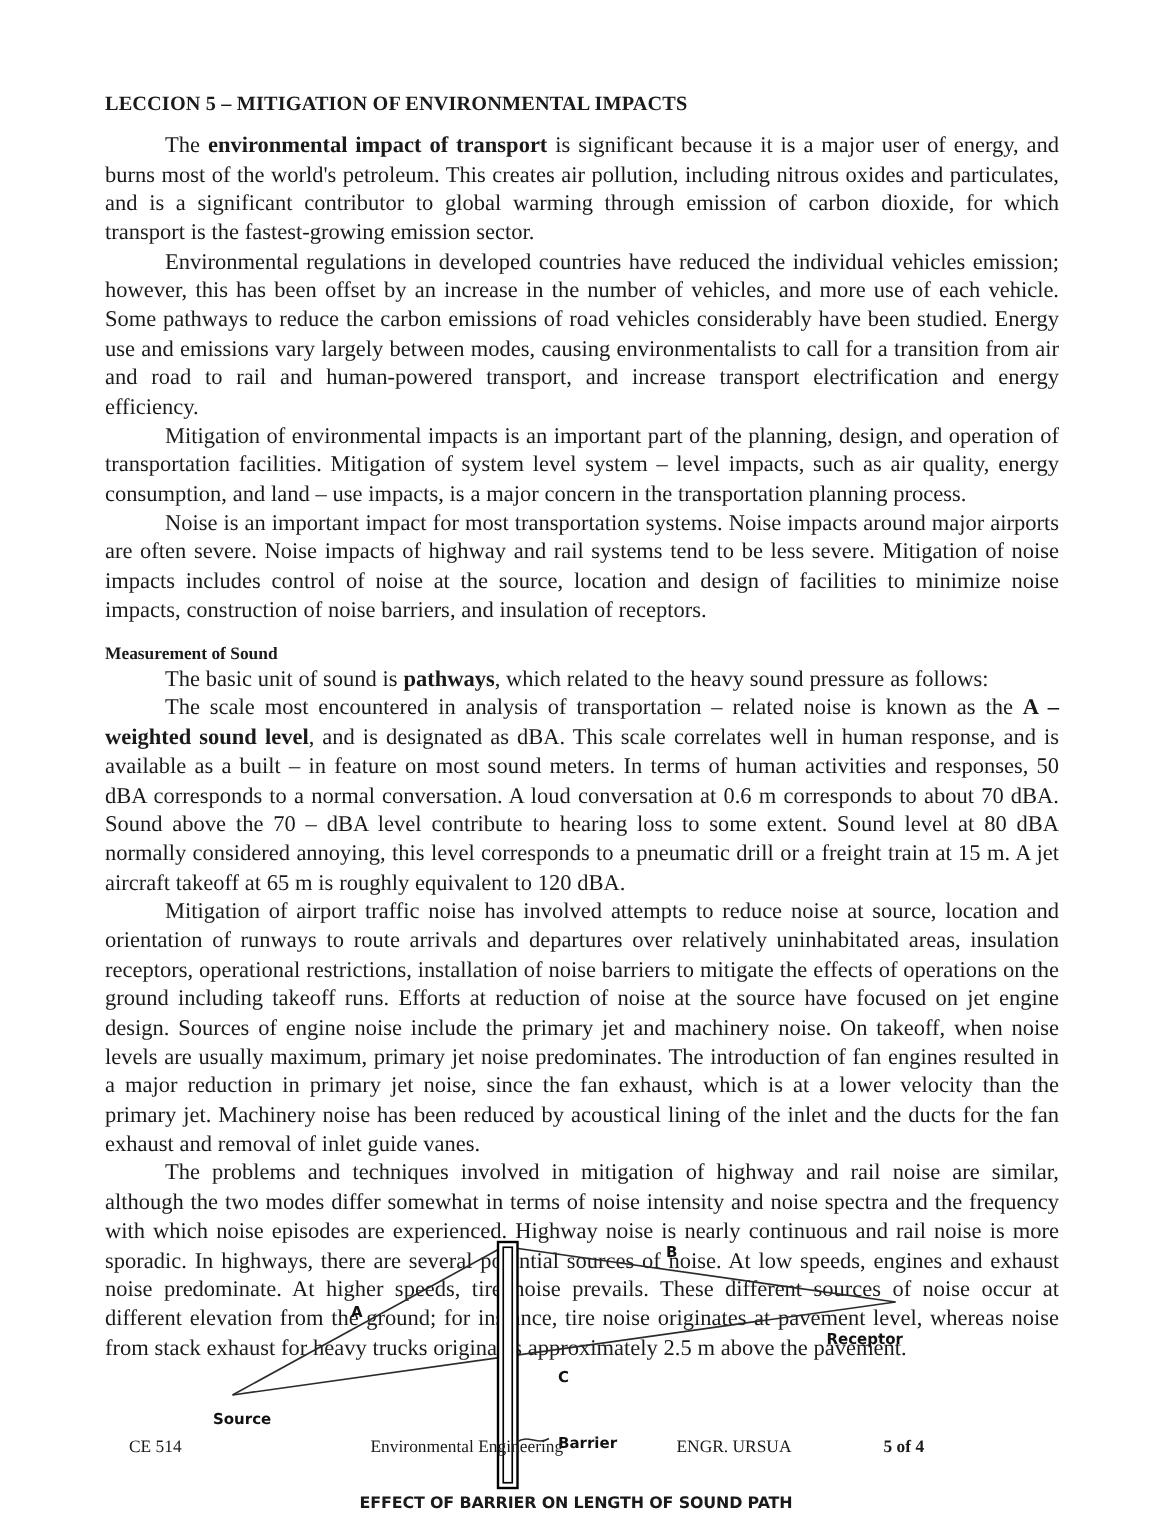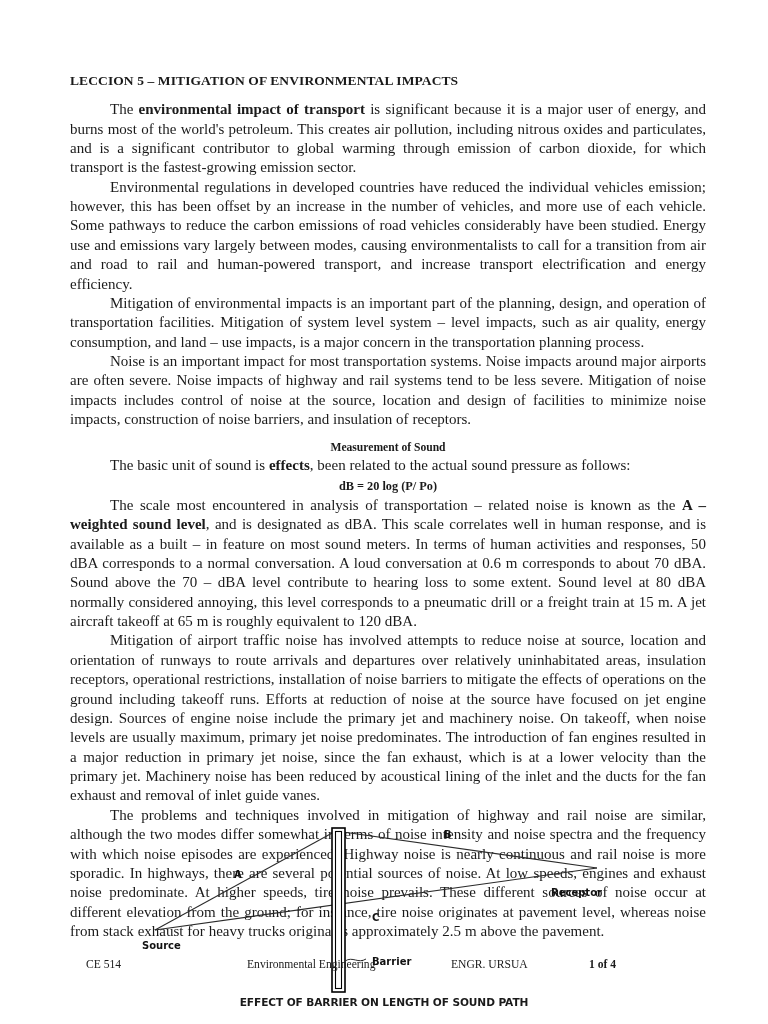--- a/index.html
+++ b/index.html
@@ -18,36 +18,35 @@
   .page {
     position: relative;
     width: 768px;
     height: 1024px;
     box-sizing: border-box;
     padding: 57px 62px 0 70px;
   }
   h1.doc-title {
     font-size: 13.5px;
     font-weight: bold;
-    margin: 16px 0 11px 0;
+    margin: 4px 0 11px 0;
     letter-spacing: 0.1px;
     line-height: 1.2;
   }
   h2.section-head {
     font-size: 12.3px;
     font-weight: bold;
     margin: 12px 0 2px 0;
     line-height: 1.25;
   }
   h3.sub-head {
     font-size: 11.6px;
     font-weight: bold;
     margin: 11px 0 1px 0;
     line-height: 1.25;
-    text-align: center;
   }
   p.para {
     font-size: 15px;
     line-height: 1.292;
     margin: 0 0 0 0;
     text-align: justify;
     text-indent: 40px;
     word-spacing: 0.1px;
   }
   p.para + p.para { margin-top: 0px; }
@@ -119,23 +118,22 @@
 
   <p class="para">Environmental regulations in developed countries have reduced the individual vehicles emission; however, this has been offset by an increase in the number of vehicles, and more use of each vehicle. Some pathways to reduce the carbon emissions of road vehicles considerably have been studied. Energy use and emissions vary largely between modes, causing environmentalists to call for a transition from air and road to rail and human-powered transport, and increase transport electrification and energy efficiency.</p>
 
   <p class="para">Mitigation of environmental impacts is an important part of the planning, design, and operation of transportation facilities. Mitigation of system level system – level impacts, such as air quality, energy consumption, and land – use impacts, is a major concern in the transportation planning process.</p>
 
 
   <p class="para">Noise is an important impact for most transportation systems. Noise impacts around major airports are often severe. Noise impacts of highway and rail systems tend to be less severe. Mitigation of noise impacts includes control of noise at the source, location and design of facilities to minimize noise impacts, construction of noise barriers, and insulation of receptors.</p>
 
   <h3 class="sub-head">Measurement of Sound</h3>
 
-  <p class="para"><span>The basic unit of sound is </span><b>effects</b><span>, been related to the actual sound pressure as follows:</span></p>
+  <p class="para"><span>The basic unit of sound is </span><b>pathways</b><span>, which related to the heavy sound pressure as follows:</span></p>
 
-  <p class="formula">dB = 20 log (P/ Po)</p>
 
 
   <p class="para"><span>The scale most encountered in analysis of transportation – related noise is known as the </span><b>A – weighted sound level</b><span>, and is designated as dBA. This scale correlates well in human response, and is available as a built – in feature on most sound meters. In terms of human activities and responses, 50 dBA corresponds to a normal conversation. A loud conversation at 0.6 m corresponds to about 70 dBA. Sound above the 70 – dBA level contribute to hearing loss to some extent. Sound level at 80 dBA normally considered annoying, this level corresponds to a pneumatic drill or a freight train at 15 m. A jet aircraft takeoff at 65 m is roughly equivalent to 120 dBA.</span></p>
 
 
   <p class="para">Mitigation of airport traffic noise has involved attempts to reduce noise at source, location and orientation of runways to route arrivals and departures over relatively uninhabitated areas, insulation receptors, operational restrictions, installation of noise barriers to mitigate the effects of operations on the ground including takeoff runs. Efforts at reduction of noise at the source have focused on jet engine design. Sources of engine noise include the primary jet and machinery noise. On takeoff, when noise levels are usually maximum, primary jet noise predominates. The introduction of fan engines resulted in a major reduction in primary jet noise, since the fan exhaust, which is at a lower velocity than the primary jet. Machinery noise has been reduced by acoustical lining of the inlet and the ducts for the fan exhaust and removal of inlet guide vanes.</p>
 
 
   <p class="para">The problems and techniques involved in mitigation of highway and rail noise are similar, although the two modes differ somewhat in terms of noise intensity and noise spectra and the frequency with which noise episodes are experienced. Highway noise is nearly continuous and rail noise is more sporadic. In highways, there are several potential sources of noise. At low speeds, engines and exhaust noise predominate. At higher speeds, tire noise prevails. These different sources of noise occur at different elevation from the ground; for instance, tire noise originates at pavement level, whereas noise from stack exhaust for heavy trucks originates approximately 2.5 m above the pavement.</p>
 
@@ -161,16 +159,16 @@
     <text class="sans-lbl" x="142" y="143">Source</text>
     <text class="sans-lbl" x="551" y="90">Receptor</text>
     <text class="sans-lbl" x="372" y="159">Barrier</text>
   </svg>
 </div>
 
 <div class="footer">
   <span class="f-item f-course">CE 514</span>
   <span class="f-item f-subject">Environmental Engineering</span>
   <span class="f-item f-author">ENGR. URSUA</span>
-  <span class="f-item f-page">1 of 4</span>
+  <span class="f-item f-page">5 of 4</span>
 </div>
 
 <div class="fig-caption">EFFECT OF BARRIER ON LENGTH OF SOUND PATH</div>
 
 </body></html>

